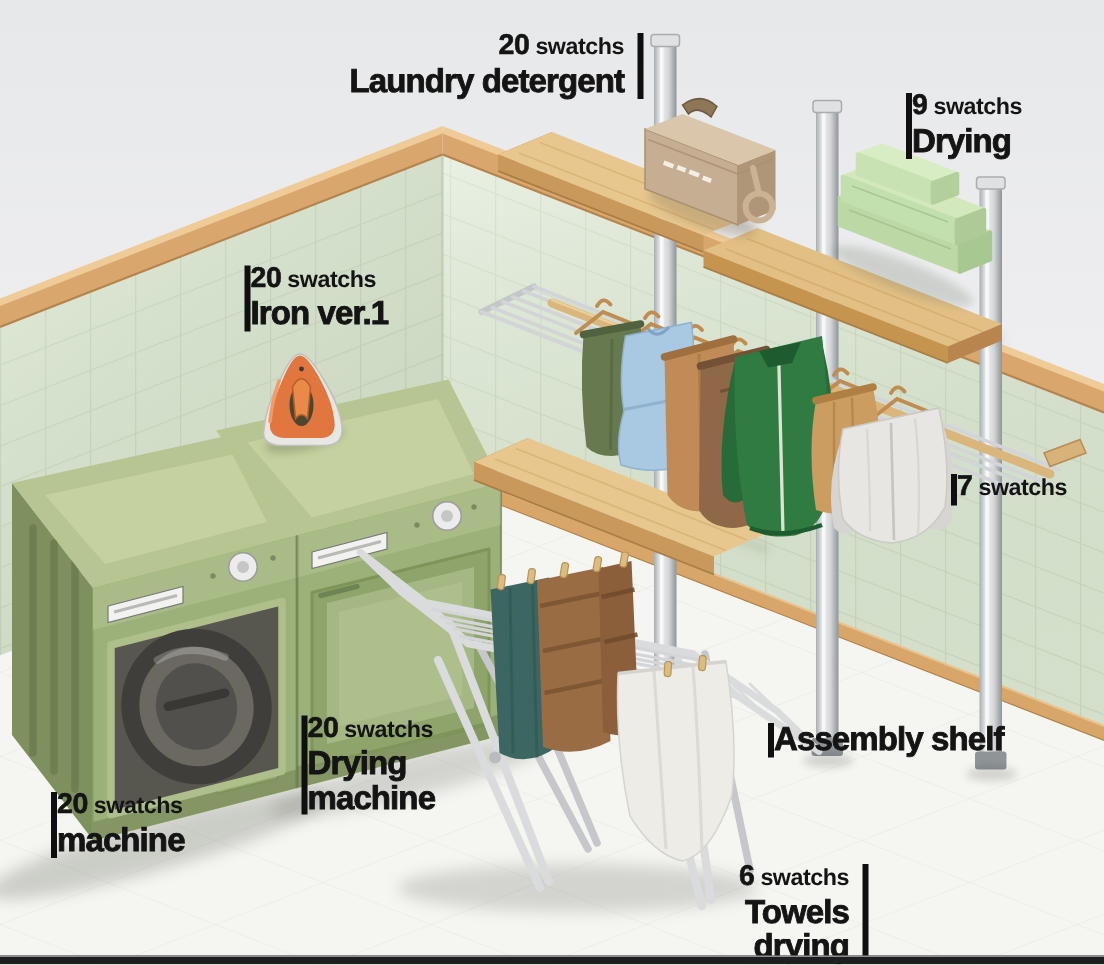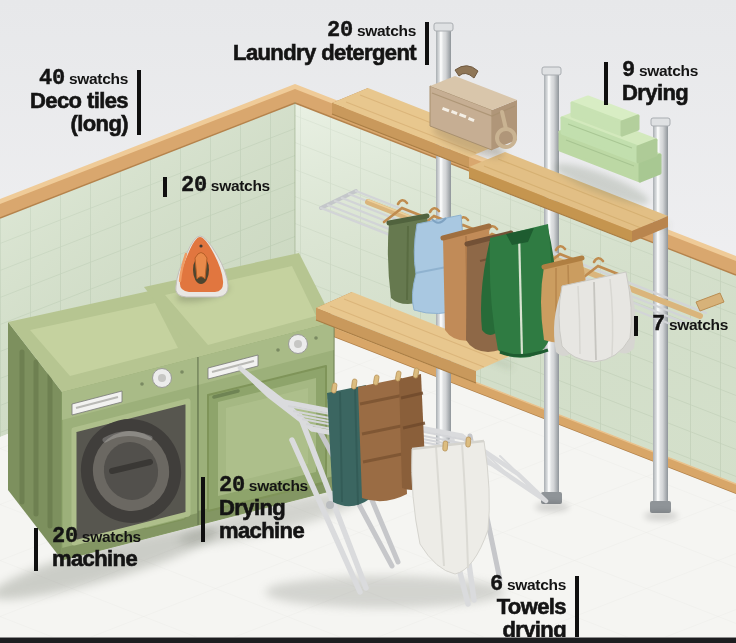--- a/index.html
+++ b/index.html
@@ -1,23 +1,23 @@
 <!DOCTYPE html>
 <html style="--label-text: #141414; --divider: #0f0f0f; --bottom-bar: #1d1e20; --background: #eceded; --wall-tile: #dbe7d2; --tile-grout: #c8d8c0; --wood-trim: #d9a76e; --shelf-wood: #e8c78e; --machine-body: #9cb07a; --machine-top: #b6c591; --towel-green: #cde5b8; --iron-orange: #e1763f; --metal-pole: #d7d9db; --rack-frame: #dadbdd;"><head>
 <meta charset="utf-8">
 <style>
   html,body{margin:0;padding:0;background:#fff;}
   #stage{position:relative;width:736px;height:643px;overflow:hidden;
          font-family:"Liberation Sans","DejaVu Sans",sans-serif;background:var(--background,#eceded);}
   #scene{position:absolute;left:0;top:0;}
   .lbl{position:absolute;color:var(--label-text,#141414);white-space:nowrap;}
-  .lbl.left{border-left:4px solid var(--divider,#0f0f0f);padding-left:14px;}
+  .lbl.left{border-left:4px solid var(--divider,#0f0f0f);padding-left:0;}
   .lbl.right{border-right:4px solid var(--divider,#0f0f0f);padding-right:9px;text-align:right;}
   .lbl .sw{font-size:15.5px;font-weight:bold;line-height:18px;margin-bottom:2px;letter-spacing:-0.3px;}
-  .lbl .sw .cnt{font-size:22px;font-family:Liberation Mono, monospace;-webkit-text-stroke:0.4px;}
+  .lbl .sw .cnt{font-size:19px;-webkit-text-stroke:0.4px;}
   .lbl .nm{font-size:22px;font-weight:bold;line-height:22.5px;letter-spacing:-0.6px;-webkit-text-stroke:0.6px;}
   #bottom-bar{position:absolute;left:0;bottom:0;width:736px;height:6px;
               background:var(--bottom-bar,#1d1e20);border-top:1px solid #8d8d8d;box-sizing:border-box;}
 </style>
 </head>
 <body>
 
 <div id="stage">
 
 <svg id="scene" width="736" height="643" viewBox="0 0 736 643">
@@ -324,56 +324,53 @@
       <rect x="352" y="379" width="4.5" height="10" rx="2" transform="rotate(8 354 384)"></rect>
       <rect x="374" y="375" width="4.5" height="10" rx="2" transform="rotate(10 376 380)"></rect>
       <rect x="396" y="371" width="4.5" height="10" rx="2" transform="rotate(10 398 376)"></rect>
       <rect x="414" y="368" width="4.5" height="10" rx="2" transform="rotate(10 416 372)"></rect>
       <rect x="443" y="441" width="4.5" height="10" rx="2" transform="rotate(4 445 446)"></rect>
       <rect x="466" y="437" width="4.5" height="10" rx="2" transform="rotate(4 468 442)"></rect>
     </g>
   </g>
 </svg>
 
-  <div class="lbl right" style="right:595px;top:70px;">
-    <div class="sw"><span class="cnt">40</span> <span class="unit">swatchs</span></div>
-    <div class="nm">Deco tiles</div>
-    <div class="nm">(long)</div>
-  </div>
 
   <div class="lbl right" style="right:307px;top:22px;">
     <div class="sw"><span class="cnt">20</span> <span class="unit">swatchs</span></div>
     <div class="nm">Laundry detergent</div>
   </div>
 
   <div class="lbl left" style="left:604px;top:62px;">
     <div class="sw"><span class="cnt">9</span> <span class="unit">swatchs</span></div>
     <div class="nm">Drying</div>
   </div>
 
   <div class="lbl left" style="left:163px;top:177px;">
     <div class="sw"><span class="cnt">20</span> <span class="unit">swatchs</span></div>
+    <div class="nm">Iron ver.1</div>
   </div>
 
   <div class="lbl left" style="left:634px;top:316px;">
     <div class="sw"><span class="cnt">7</span> <span class="unit">swatchs</span></div>
   </div>
 
   <div class="lbl left" style="left:201px;top:477px;">
     <div class="sw"><span class="cnt">20</span> <span class="unit">swatchs</span></div>
     <div class="nm">Drying</div>
     <div class="nm">machine</div>
   </div>
 
   <div class="lbl left" style="left:34px;top:528px;">
     <div class="sw"><span class="cnt">20</span> <span class="unit">swatchs</span></div>
     <div class="nm">machine</div>
   </div>
 
   <div class="lbl left" style="left:512px;top:482px;">
+    <div class="nm">Assembly shelf</div>
   </div>
 
   <div class="lbl right" style="right:157px;top:576px;">
     <div class="sw"><span class="cnt">6</span> <span class="unit">swatchs</span></div>
     <div class="nm">Towels</div>
     <div class="nm">drying</div>
   </div>
 
   <div id="bottom-bar"></div>
 </div>

